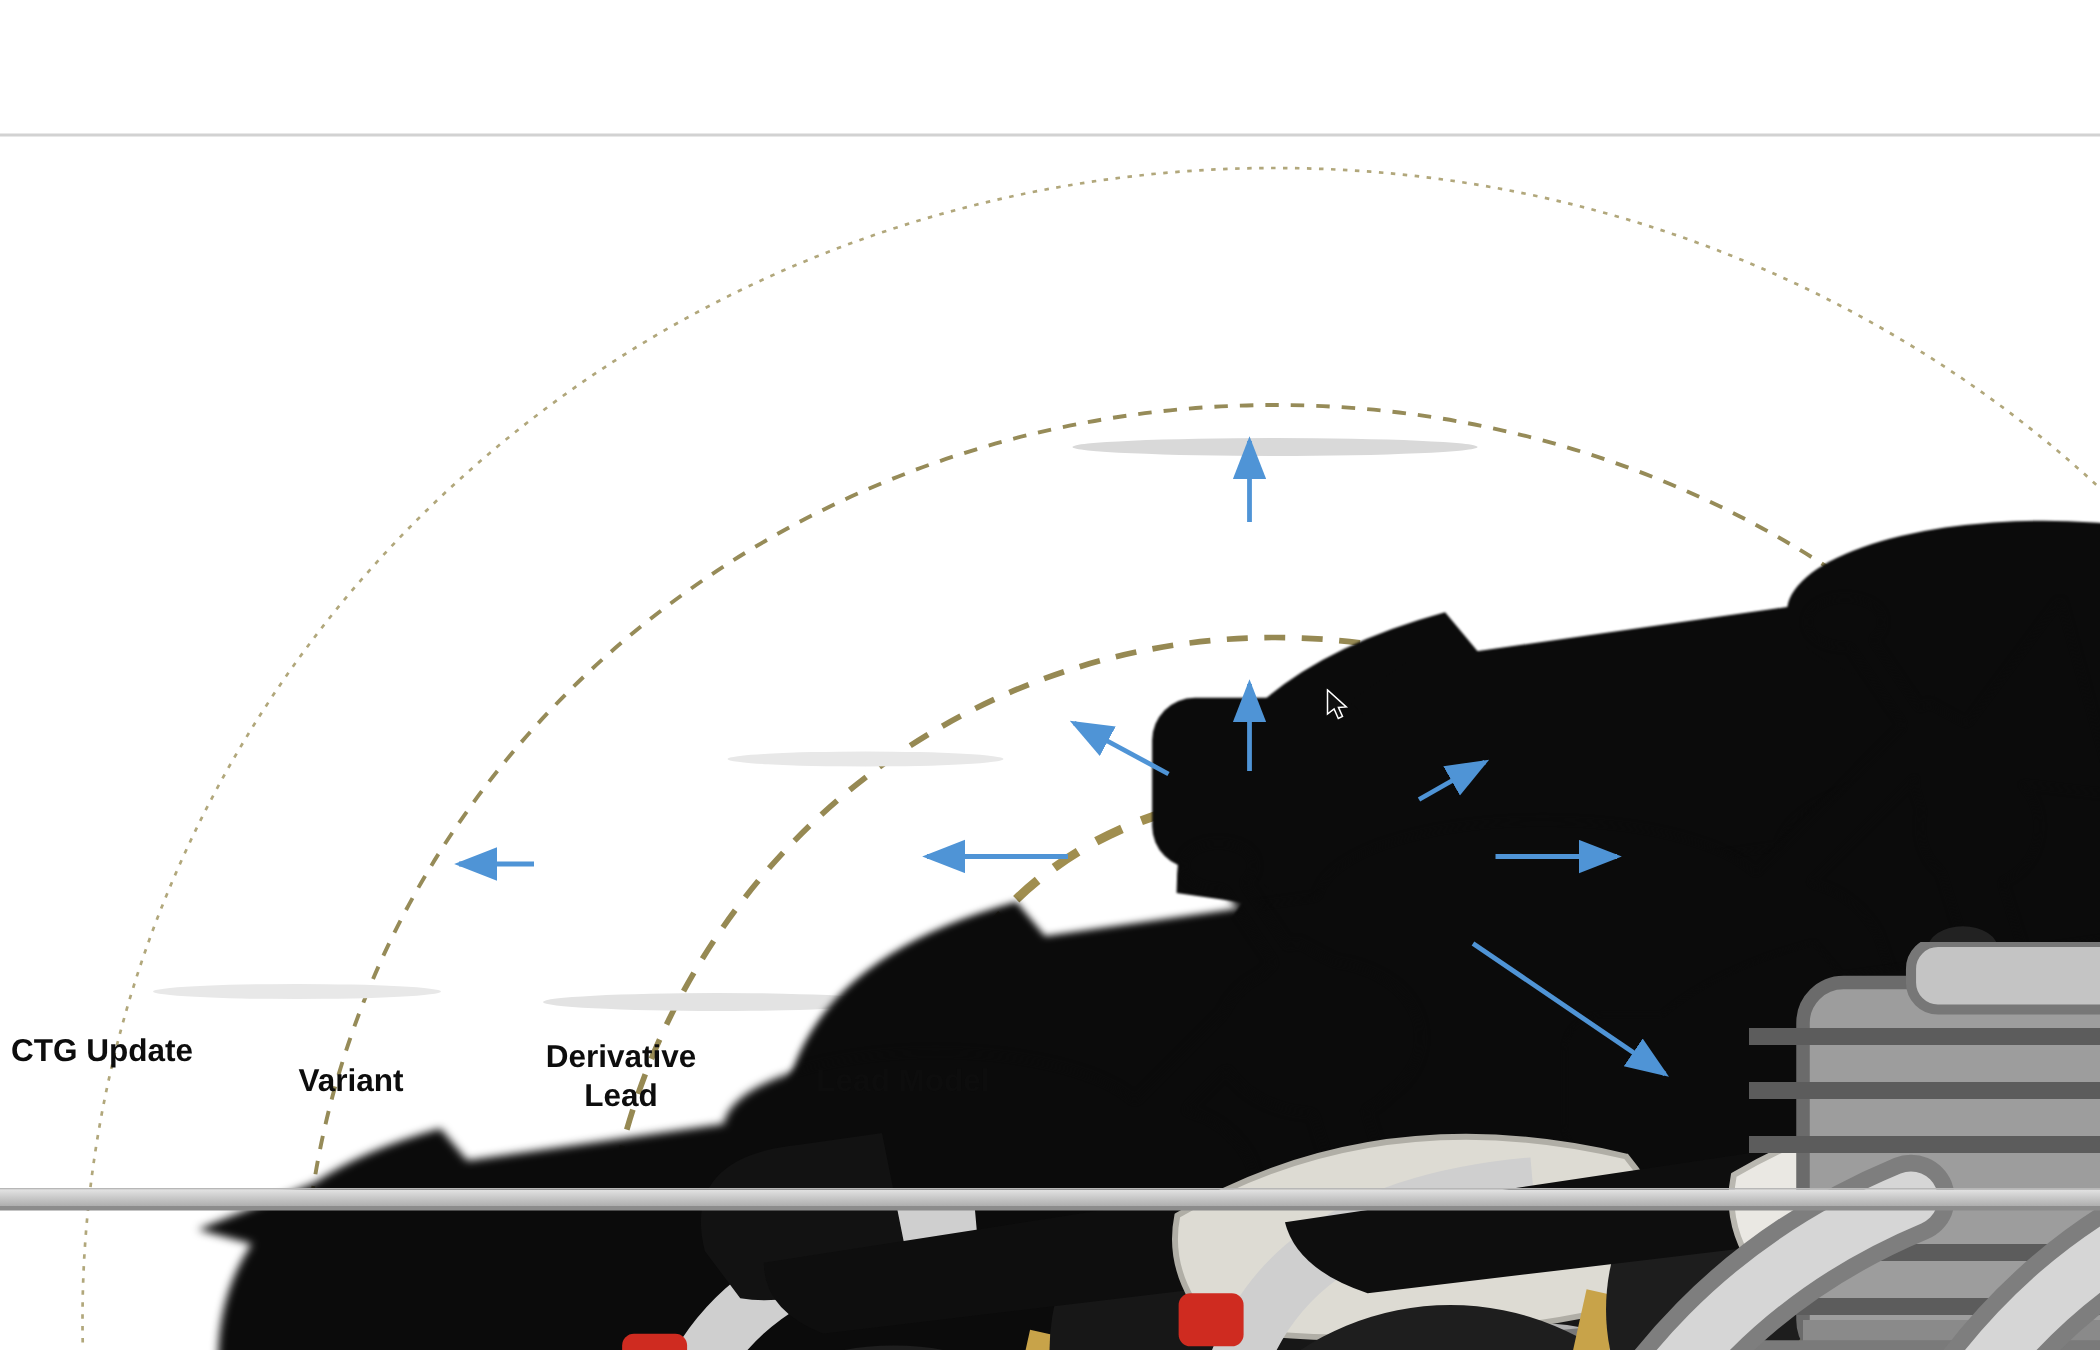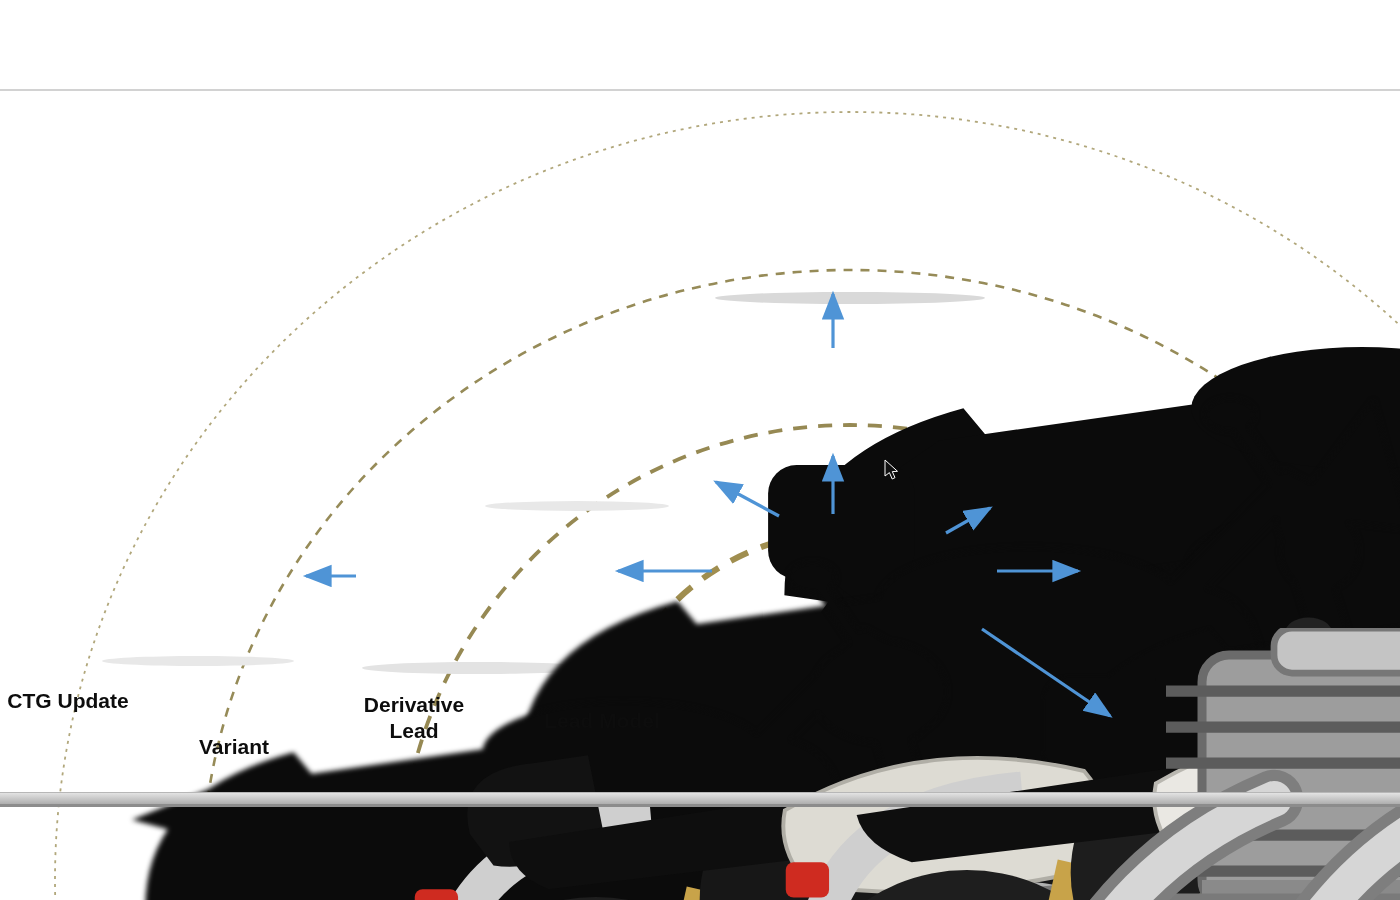--- a/index.html
+++ b/index.html
@@ -241,21 +241,21 @@
       <path class="arrow" d="M779,516 L716,482"></path>
       <path class="arrow" d="M946,533 L990,508"></path>
       <path class="arrow" d="M712,571 L618,571"></path>
       <path class="arrow" d="M356,576 L306,576"></path>
       <path class="arrow" d="M997,571 L1078,571"></path>
       <path class="arrow" d="M982,629 L1110,716"></path>
     </g>
   </svg>
 
   <div class="tier-label" style="left:2px;top:688px;width:132px;">CTG Update</div>
-  <div class="tier-label" style="left:176px;top:734px;width:116px;">Variant</div>
+  <div class="tier-label" style="left:176px;top:708px;width:116px;">Variant</div>
   <div class="tier-label" style="left:352px;top:692px;width:124px;">Derivative Lead</div>
   <div class="tier-label" style="left:536px;top:708px;width:132px;">Lead Model</div>
 
   <div id="bottom-bar"></div>
 
   <div id="cursor">
     <svg width="16" height="22" viewBox="0 0 16 22">
       <path d="M1,1 L1,17 L5.4,13.6 L8.2,20 L11,18.6 L8.3,12.6 L13.5,12.3 Z" fill="#111111" stroke="#ffffff" stroke-width="1"></path>
     </svg>
   </div>

